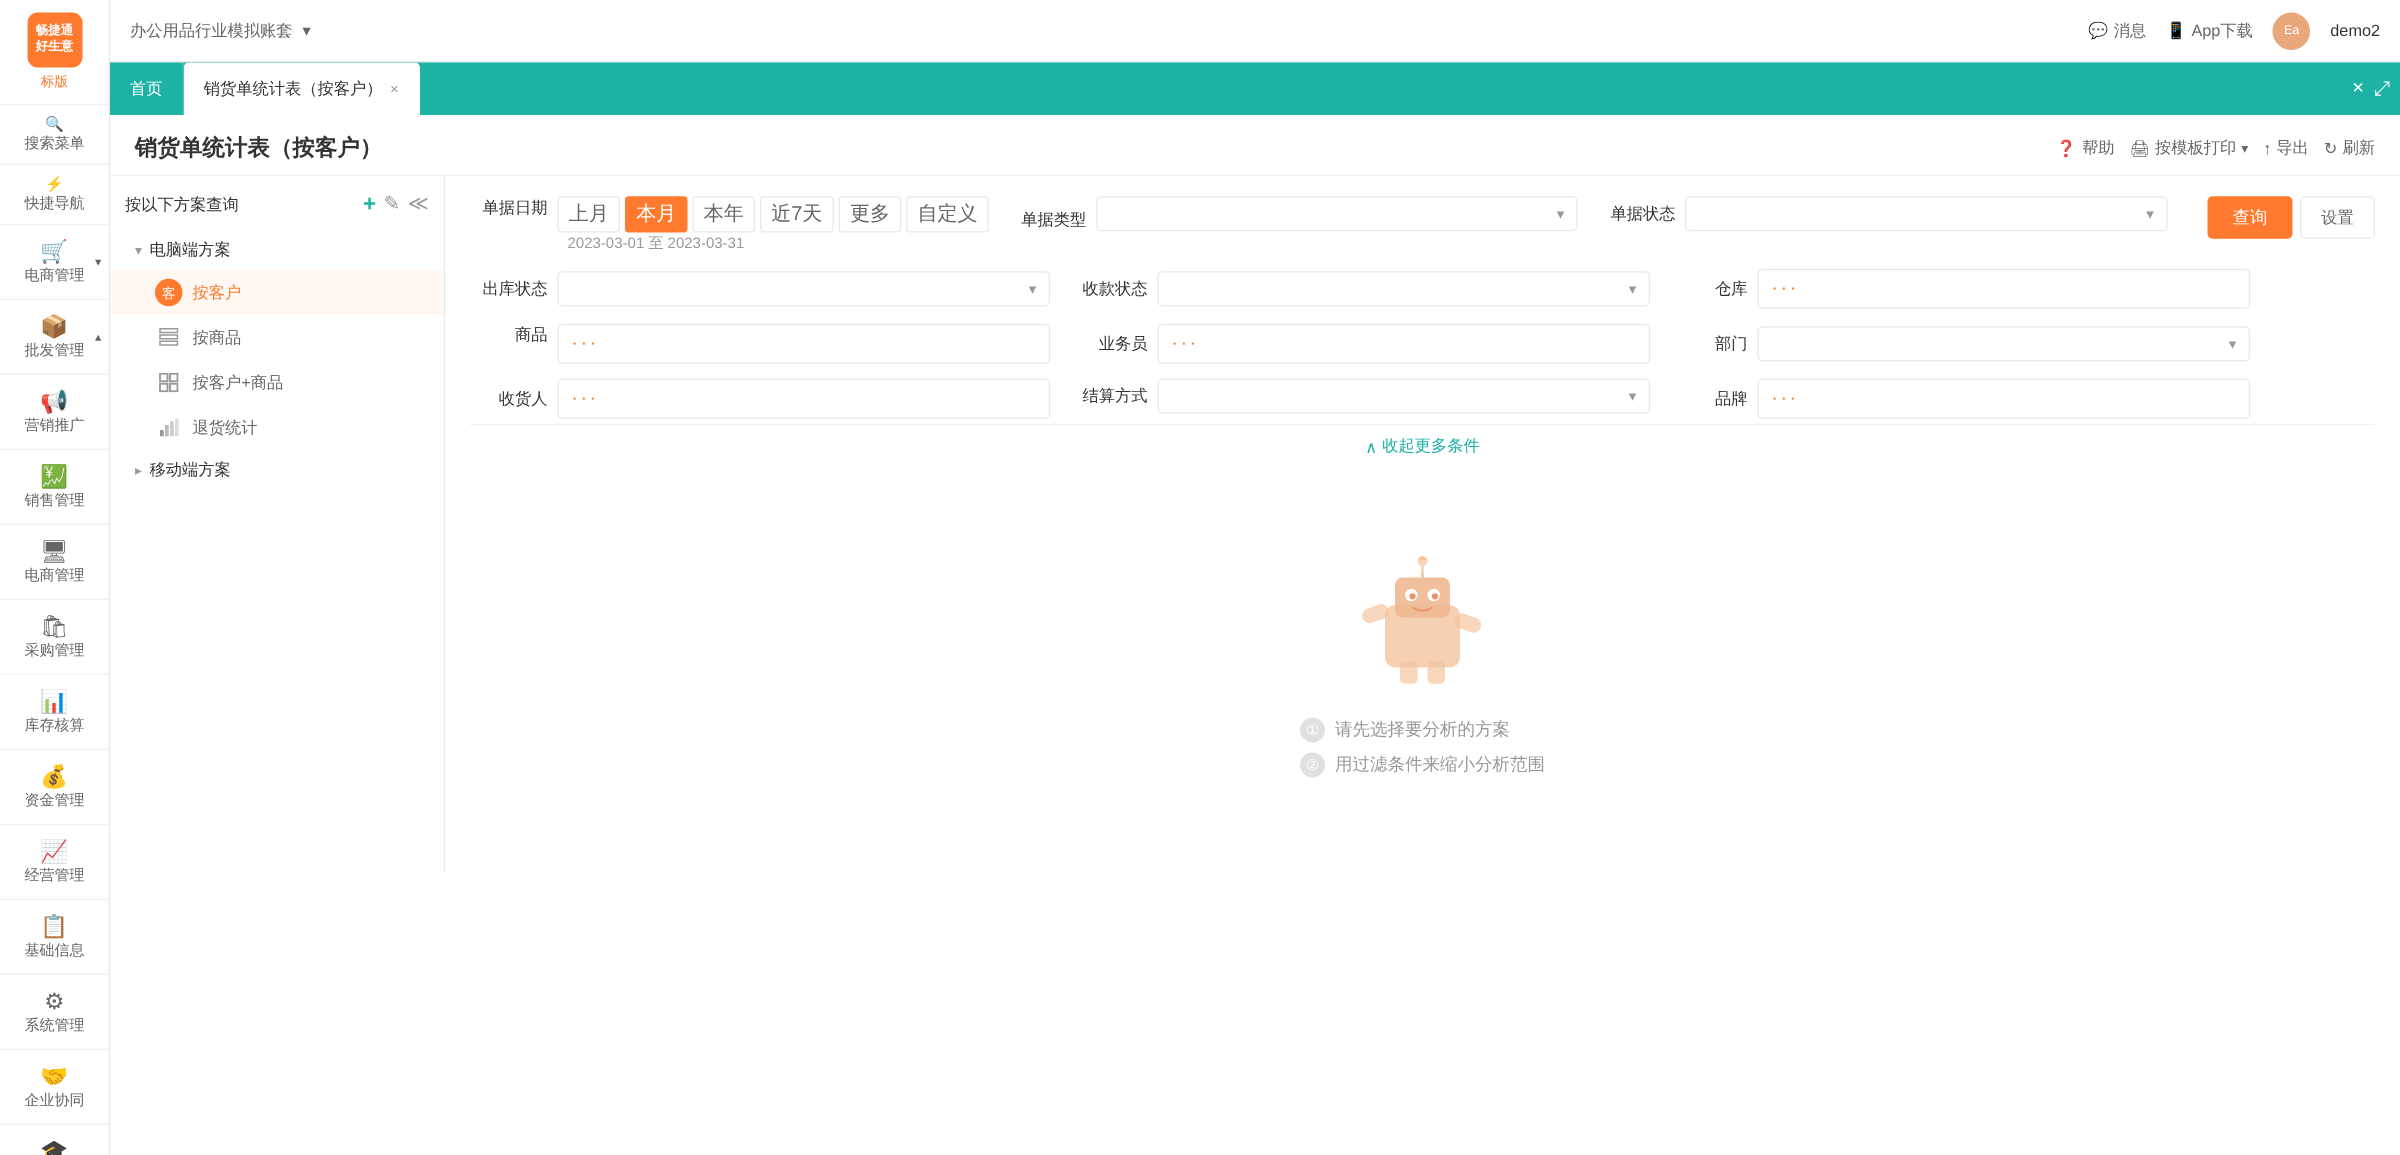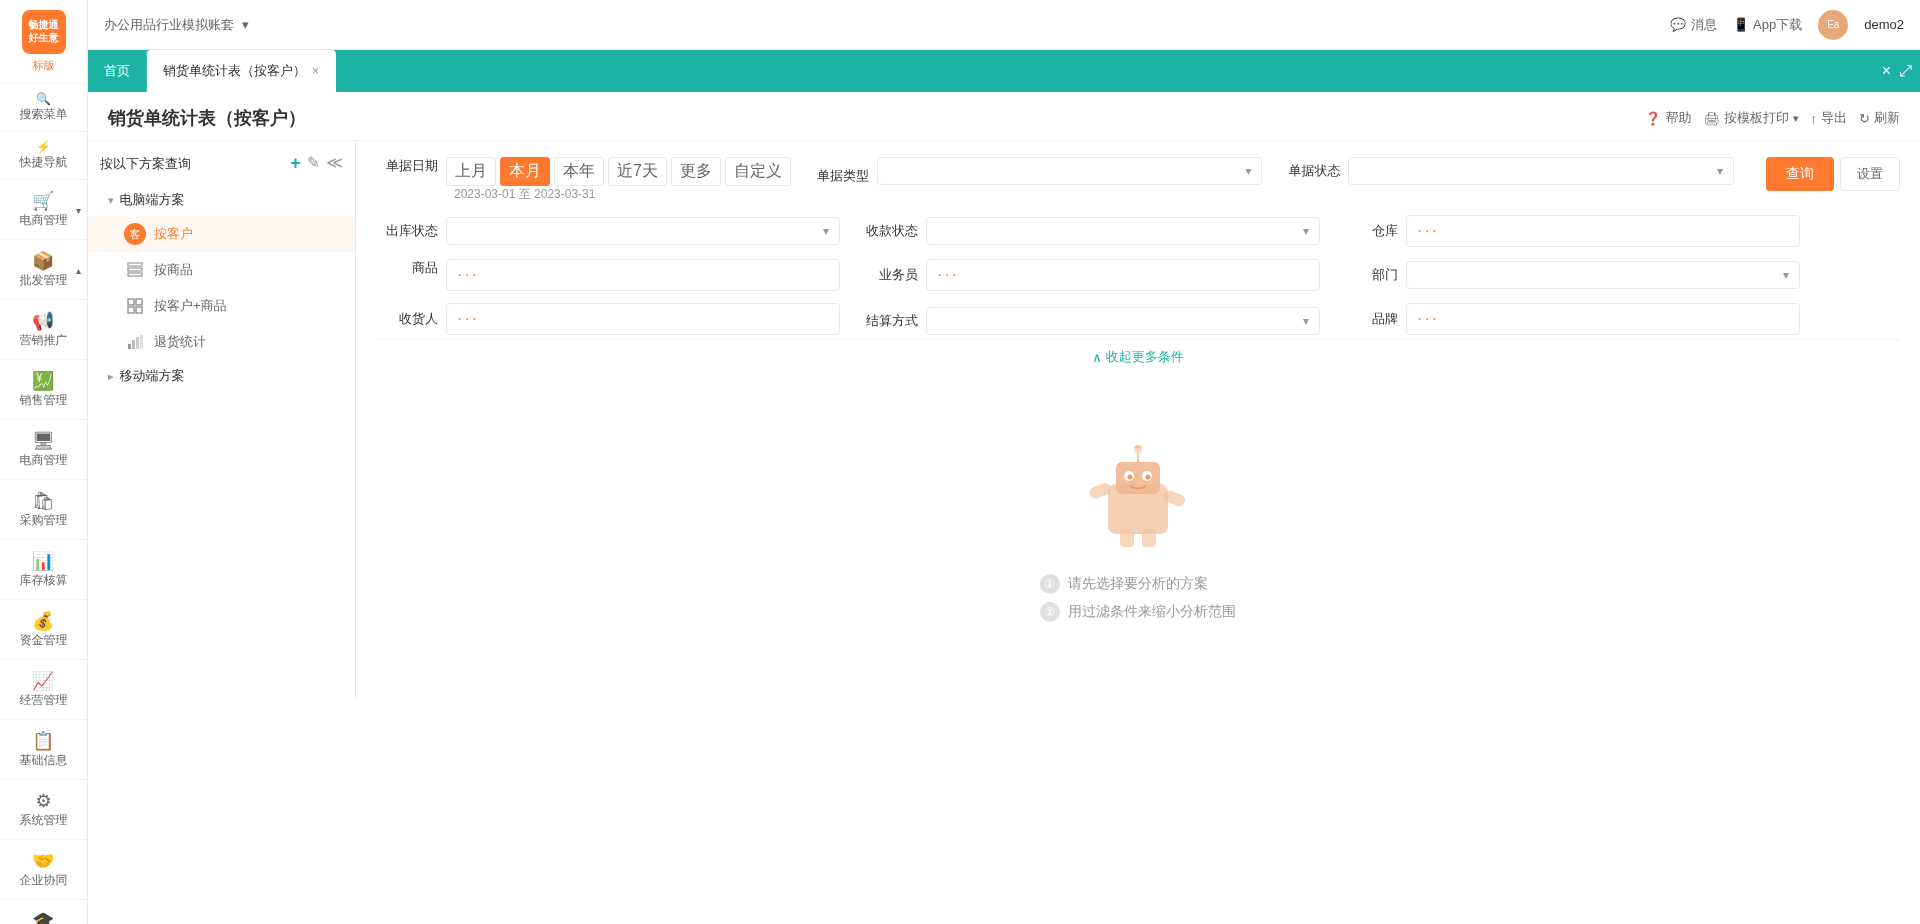--- a/index.html
+++ b/index.html
@@ -371,21 +371,21 @@
               </div>
               <div style="flex:1; display:flex; align-items:center;">
                 <span class="filter-label">部门</span>
                 <div class="filter-select" style="flex:1;">
                   <span></span>
                   <span class="select-arrow">▾</span>
                 </div>
               </div>
             </div>
 
-            <div style="display:flex; align-items:flex-end; margin-bottom:0; gap:16px; padding-right: 100px;">
+            <div style="display:flex; align-items:flex-start; margin-bottom:0; gap:16px; padding-right: 100px;">
               <div style="flex:1; display:flex; align-items:center;">
                 <span class="filter-label">收货人</span>
                 <div class="filter-select" style="flex:1;">
                   <span class="select-dots">···</span>
                 </div>
               </div>
               <div style="flex:1; display:flex; align-items:center;">
                 <span class="filter-label">结算方式</span>
                 <div class="filter-select" style="flex:1;">
                   <span></span>

